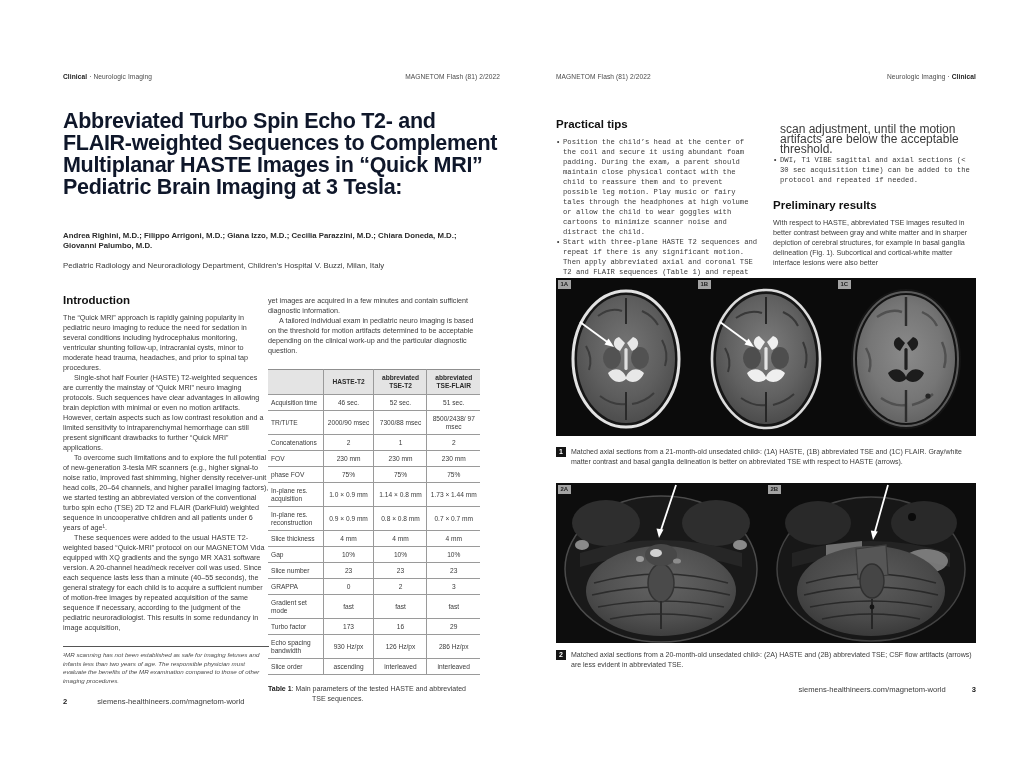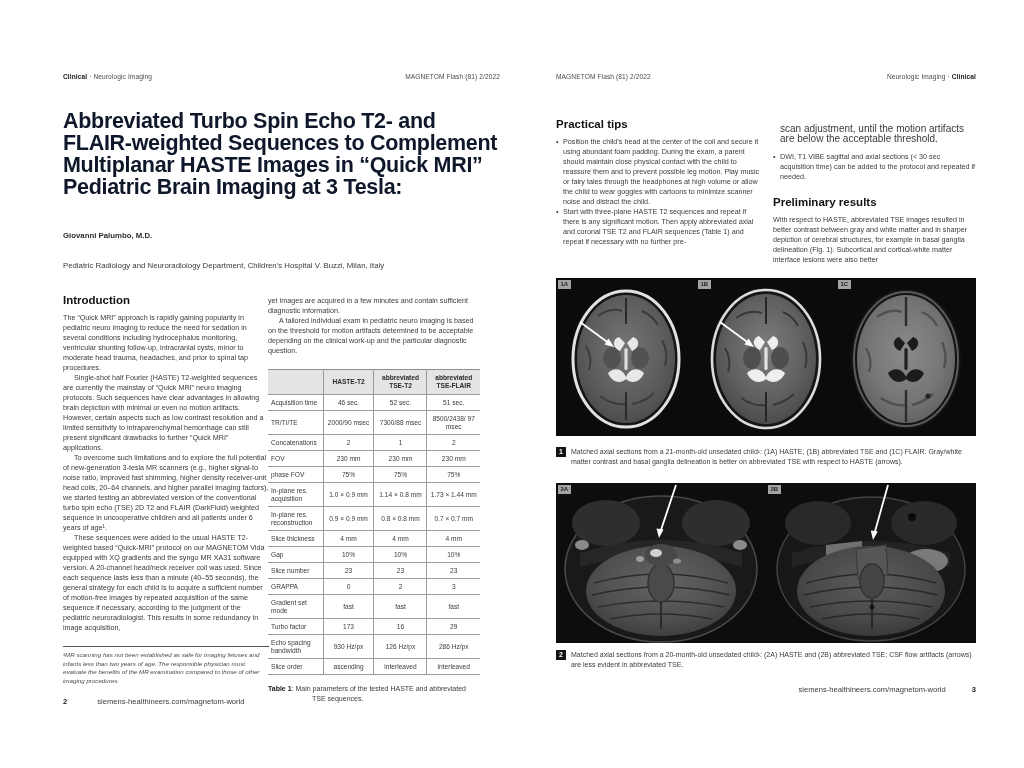--- a/index.html
+++ b/index.html
@@ -37,23 +37,23 @@
   table.params td{
     padding:3.5px 3px;border:1px solid #9a9a9a;text-align:center;line-height:8px;
   }
   table.params td:first-child{text-align:left;border-left:none;}
   table.params td:last-child{border-right:none;}
   .tab-caption{font-size:7px;color:#3a3a3a;margin-top:9px;line-height:9.5px;padding-left:44px;text-indent:-44px;}
   .tab-caption b{color:#1a1a1a;}
 
   
   .bullets{font-size:7.2px;line-height:10px;color:#3a3a3a;}
-  .bullet{padding-left:7px;position:relative;margin:0;}
+  .bullet{padding-left:7px;position:relative;margin:0;font-family:Liberation Mono, monospace;}
   .bullet::before{content:"•";position:absolute;left:0;top:0;}
-  .contin{padding-left:7px;margin:0 0 8px 0;font-size:10px;line-height:10px;color:#3a3a3a;}
+  .contin{padding-left:7px;margin:0 0 1px 0;font-size:12px;line-height:10px;color:#3a3a3a;}
   .results-p{font-size:7.2px;line-height:10px;color:#3a3a3a;margin:0;}
 
   
   .figure-strip{background:#0b0b0b;display:flex;}
   .mri-panel{position:relative;}
   .panel-label{
     position:absolute;top:2px;left:2px;background:rgba(190,190,190,.85);
     color:#222;font-size:6px;font-weight:bold;padding:1px 2.5px;line-height:7px;
   }
   .fig-caption{display:flex;gap:5px;width:420px;font-size:7px;line-height:9.5px;color:#3a3a3a;}
@@ -71,20 +71,21 @@
 <div class="abs title" style="left:63px;top:110px;width:450px;">
 
 <div>Abbreviated Turbo Spin Echo T2- and</div>
     <div>FLAIR-weighted Sequences to Complement</div>
     <div>Multiplanar HASTE Images in “Quick MRI”</div>
     <div>Pediatric Brain Imaging at 3 Tesla:</div>
   </div>
 
 <div class="abs authors" style="left:63px;top:231px;width:445px;">
 
+<div>Andrea Righini, M.D.; Filippo Arrigoni, M.D.; Giana Izzo, M.D.; Cecilia Parazzini, M.D.; Chiara Doneda, M.D.;</div>
     <div>Giovanni Palumbo, M.D.</div>
   </div>
 
 <div class="abs affil" style="left:63px;top:261px;width:445px;">Pediatric Radiology and Neuroradiology Department, Children’s Hospital V. Buzzi, Milan, Italy</div>
 
 <div class="abs" style="left:63px;top:294px;width:206px;">
   <div class="colhead">Introduction</div>
   <div class="bodycol">
 
   <p>The “Quick MRI” approach is rapidly gaining popularity in pediatric neuro imaging to reduce the need for sedation in several conditions including hydrocephalus monitoring, ventricular shunting follow-up, intracranial cysts, minor to moderate head trauma, headaches, and prior to spinal tap procedures.</p>

